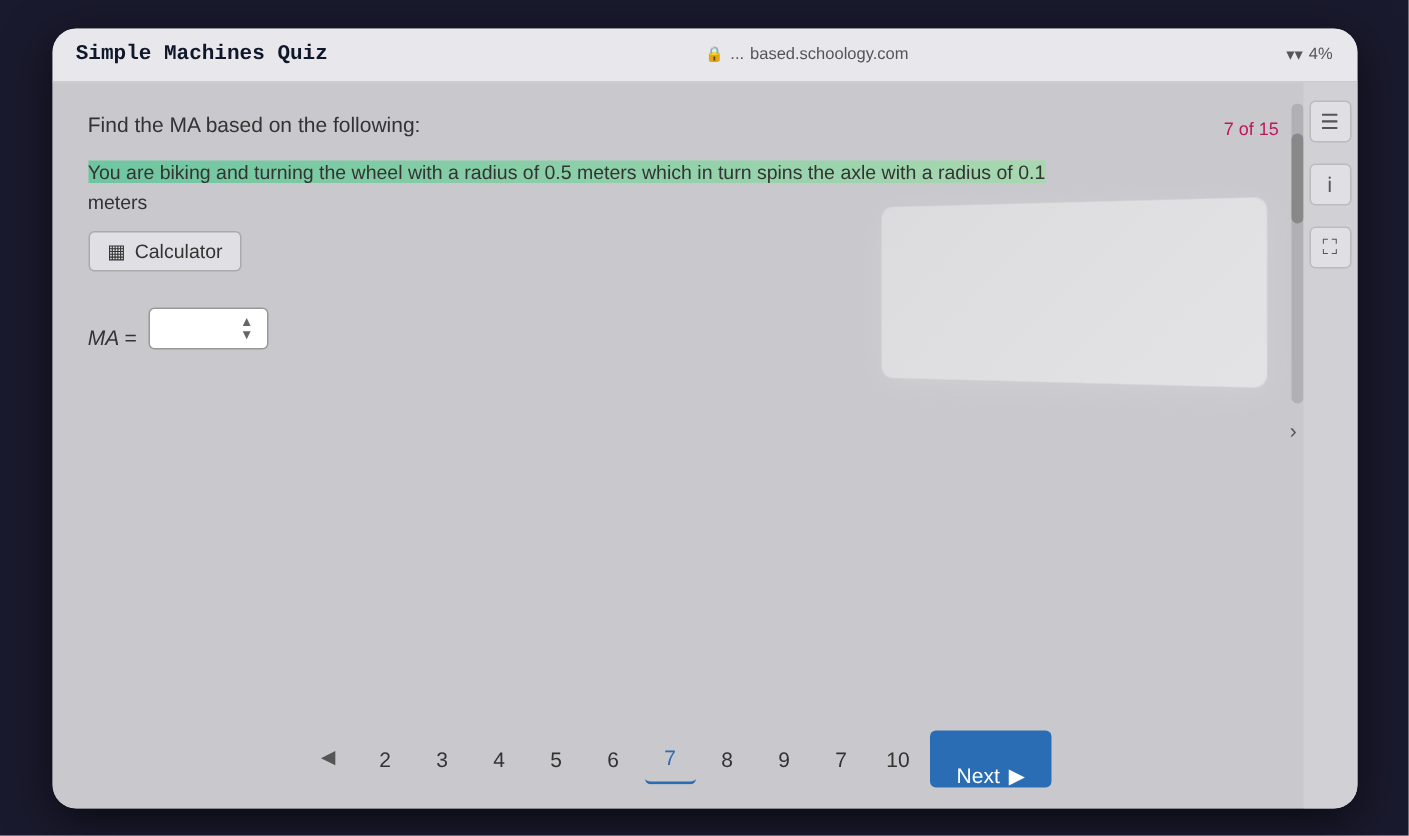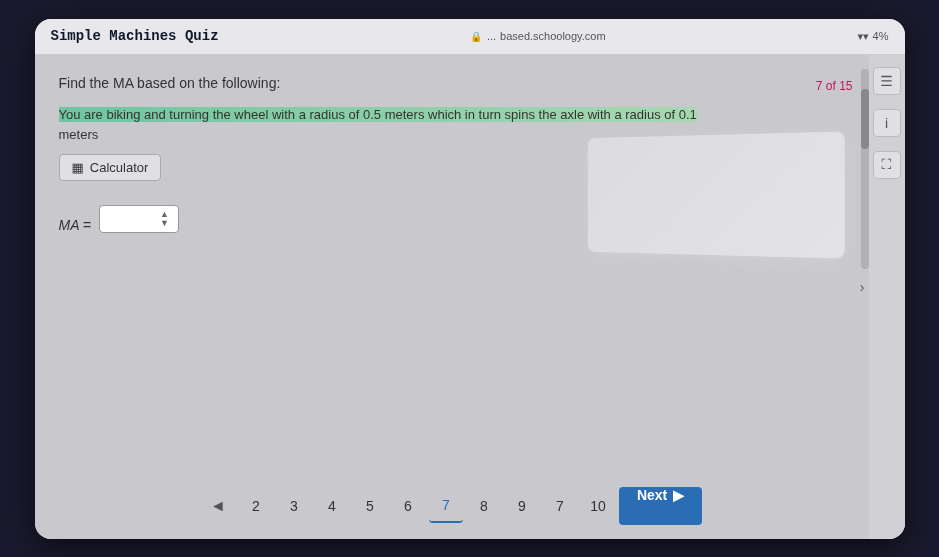--- a/index.html
+++ b/index.html
@@ -257,23 +257,23 @@
     .nav-next-btn {
       background: #2a6db5;
       color: white;
       border: none;
       border-radius: 4px;
       height: 38px;
       padding: 0 18px;
       font-size: 14px;
       cursor: pointer;
       display: flex;
-      align-items: flex-start;
+      align-items: flex-end;
       gap: 6px;
-      font-weight: 700;
+      font-weight: 400;
     }
 
     
     .scrollbar-area {
       position: absolute;
       right: 36px;
       top: 50px;
       width: 8px;
       height: 200px;
       background: #b0b0b5;

